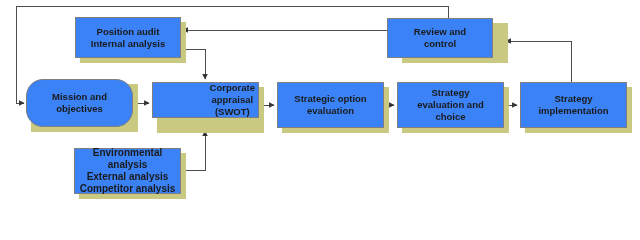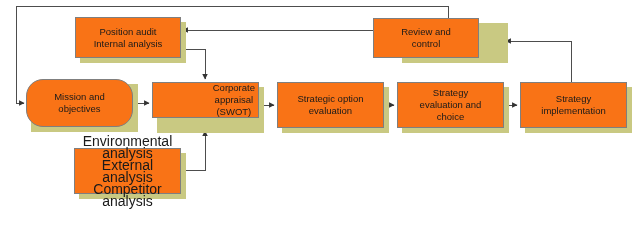--- a/index.html
+++ b/index.html
@@ -21,43 +21,44 @@
   #svg-layer {
     position: absolute;
     left: 0;
     top: 0;
     width: 640px;
     height: 215px;
   }
   .node {
     position: absolute;
     box-sizing: border-box;
-    background: #f97316;
+    background: #3b82f6;
     border: 1px solid #7f7f7f;
     display: flex;
     align-items: center;
     justify-content: center;
     z-index: 3;
+    font-weight: bold;
   }
   .node-shadow {
     position: absolute;
     background: #c9c982;
     z-index: 1;
   }
   .node-label {
     font-family: "Liberation Sans", sans-serif;
     font-size: 9.5px;
     line-height: 12px;
     color: #1a1a1a;
     text-align: center;
     white-space: pre-line;
     padding: 0 3px;
   }
   .node-label.tight {
-    font-size: 14px;
+    font-size: 10px;
   }
 </style>
 </head>
 <body>
 
 <div id="canvas">
 
   <svg id="svg-layer" viewBox="0 0 640 215" width="640" height="215" xmlns="http://www.w3.org/2000/svg">
     <defs>
       <marker id="arrow" viewBox="0 0 10 10" refX="9" refY="5" markerWidth="5.5" markerHeight="5.5" orient="auto-start-reverse">
@@ -94,21 +95,21 @@
   <div class="node-shadow" style="left:282px; top:87px; width:107px; height:46px;"></div>
   <div class="node-shadow" style="left:402px; top:87px; width:107px; height:46px;"></div>
   <div class="node-shadow" style="left:525px; top:87px; width:107px; height:46px;"></div>
   <div class="node-shadow" style="left:79px; top:153px; width:107px; height:46px;"></div>
 
   <div class="node" style="left:75px; top:17px; width:106px; height:41px;">
     <span class="node-label">Position audit
 Internal analysis</span>
   </div>
 
-  <div class="node" style="left:373px; top:18px; width:106px; height:40px;justify-content:center;">
+  <div class="node" style="left:387px; top:18px; width:106px; height:40px;justify-content:center;">
     <span class="node-label">Review and
 control</span>
   </div>
 
   <div class="node" style="left:26px; top:79px; width:107px; height:48px;border-radius:17px;">
     <span class="node-label">Mission and
 objectives</span>
   </div>
 
   <div class="node" style="left:152px; top:82px; width:107px; height:36px;justify-content:flex-end;">

